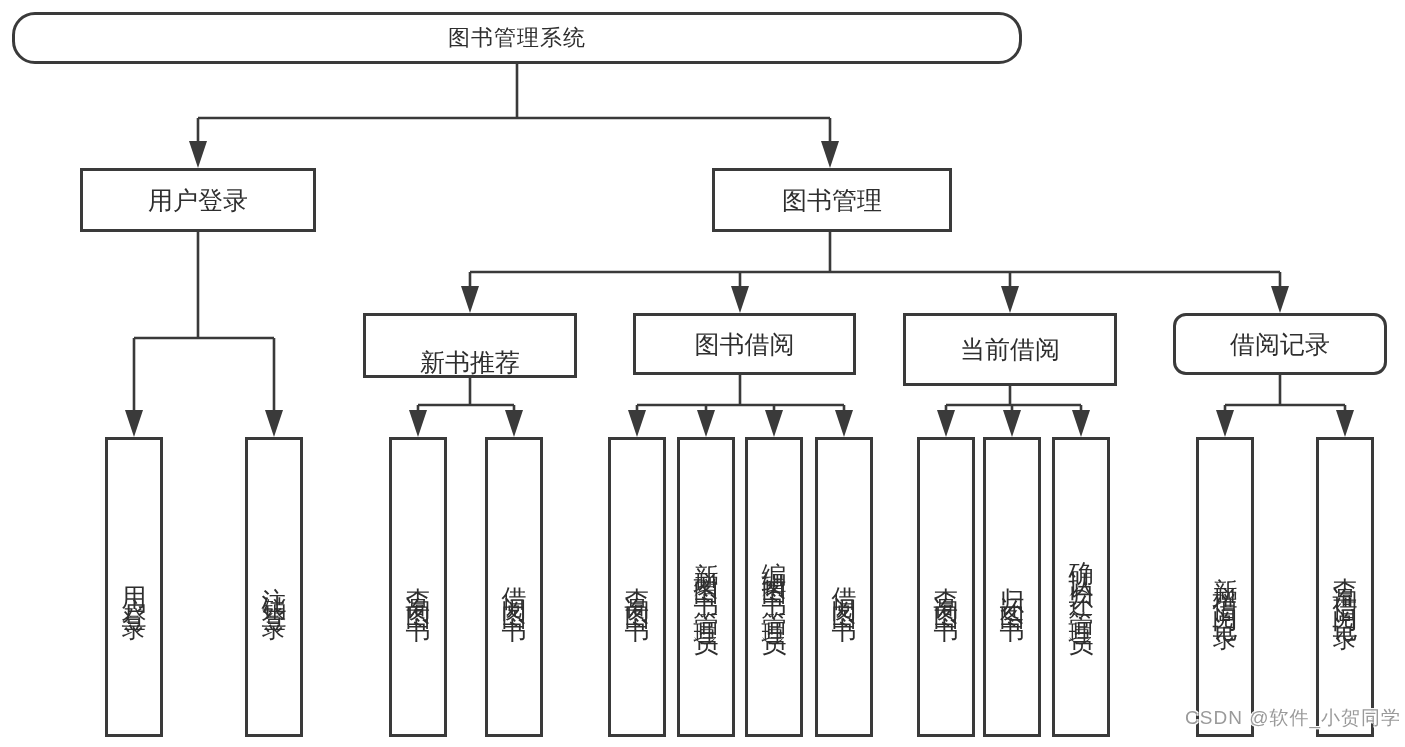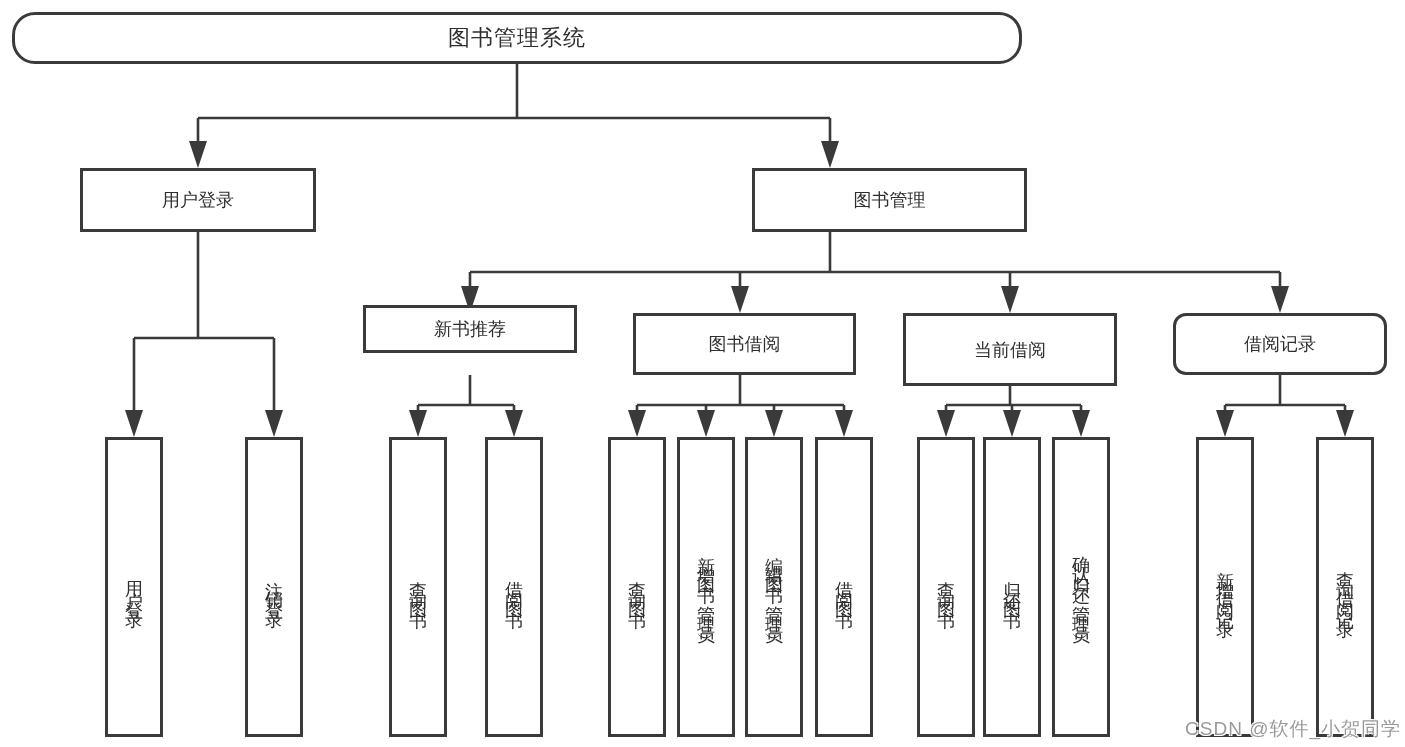--- a/index.html
+++ b/index.html
@@ -14,35 +14,35 @@
   #wires { position:absolute; left:0; top:0; width:1405px; height:747px; }
   .box {
     position: absolute;
     box-sizing: border-box;
     border: 3px solid #3a3a3a;
     background: #ffffff;
     display: flex;
     align-items: center;
     justify-content: center;
     color: #2e2e2e;
-    font-size: 18px;
+    font-size: 25px;
     line-height: 1;
     white-space: nowrap;
   }
   .root-box { font-size: 22px; letter-spacing: 1px; border-radius: 23px; }
   .vbox span {
     writing-mode: vertical-rl;
     text-orientation: mixed;
     letter-spacing: 10px;
     white-space: nowrap;
   }
   .watermark {
     position: absolute;
     right: 4px;
-    bottom: 5px;
+    bottom: 16px;
     font-size: 19px;
     color: #9a9a9a;
     letter-spacing: 1px;
     text-shadow: -1px -1px 0 #fff, 1px -1px 0 #fff, -1px 1px 0 #fff, 1px 1px 0 #fff;
     z-index: 5;
   }
 </style>
 </head>
 <body>
 
@@ -87,25 +87,25 @@
     </g>
   </svg>
 
   <div class="box root-box" style="left:12px; top:12px; width:1010px; height:52px;">
     <span>图书管理系统</span>
   </div>
 
   <div class="box" style="left:80px; top:168px; width:236px; height:64px;">
     <span>用户登录</span>
   </div>
-  <div class="box" style="left:712px; top:168px; width:275px; height:64px;margin-left:40px;">
+  <div class="box" style="left:712px; top:168px; width:240px; height:64px;">
     <span>图书管理</span>
   </div>
 
-  <div class="box" style="left:363px; top:305px; width:214px; height:48px;">
+  <div class="box" style="left:363px; top:313px; width:214px; height:65px;align-items:flex-end;">
     <span>新书推荐</span>
   </div>
   <div class="box" style="left:633px; top:313px; width:223px; height:62px;">
     <span>图书借阅</span>
   </div>
   <div class="box" style="left:903px; top:313px; width:214px; height:73px;">
     <span>当前借阅</span>
   </div>
   <div class="box" style="left:1173px; top:313px; width:214px; height:62px;border-radius:13px;">
     <span>借阅记录</span>

